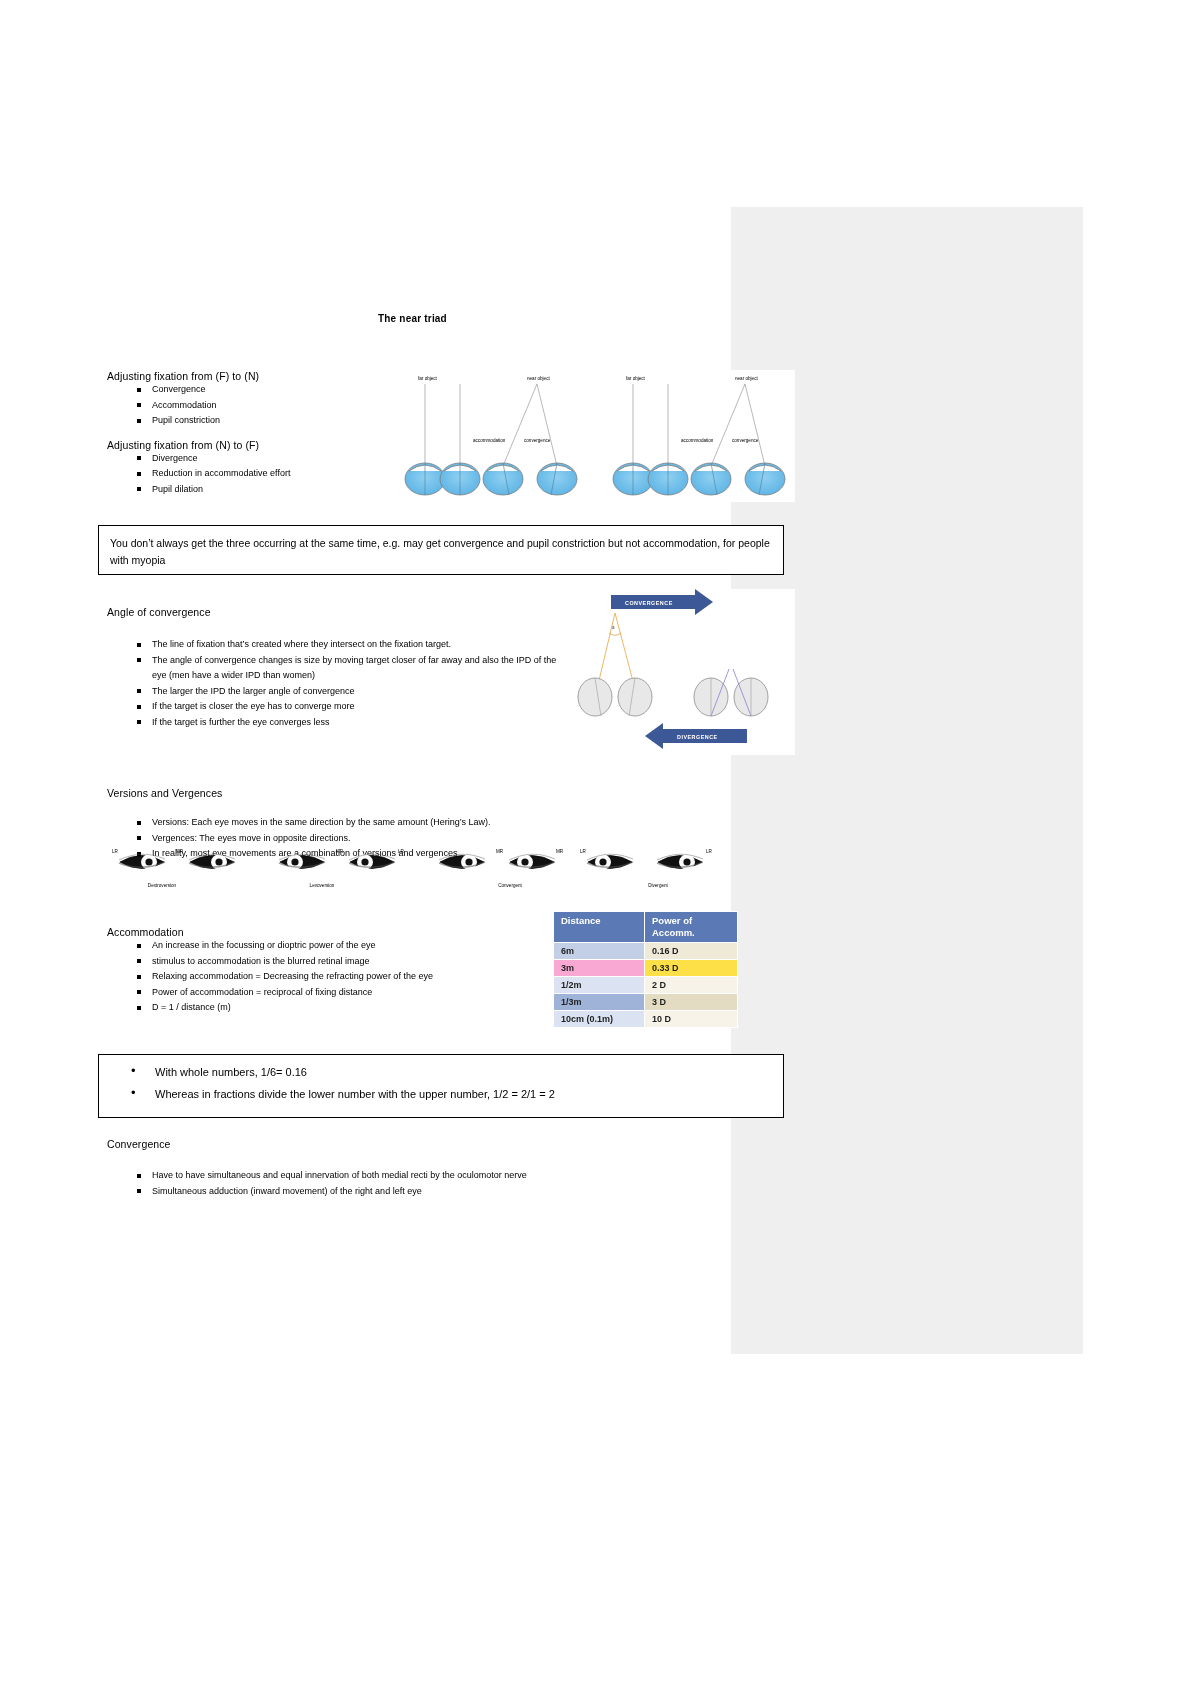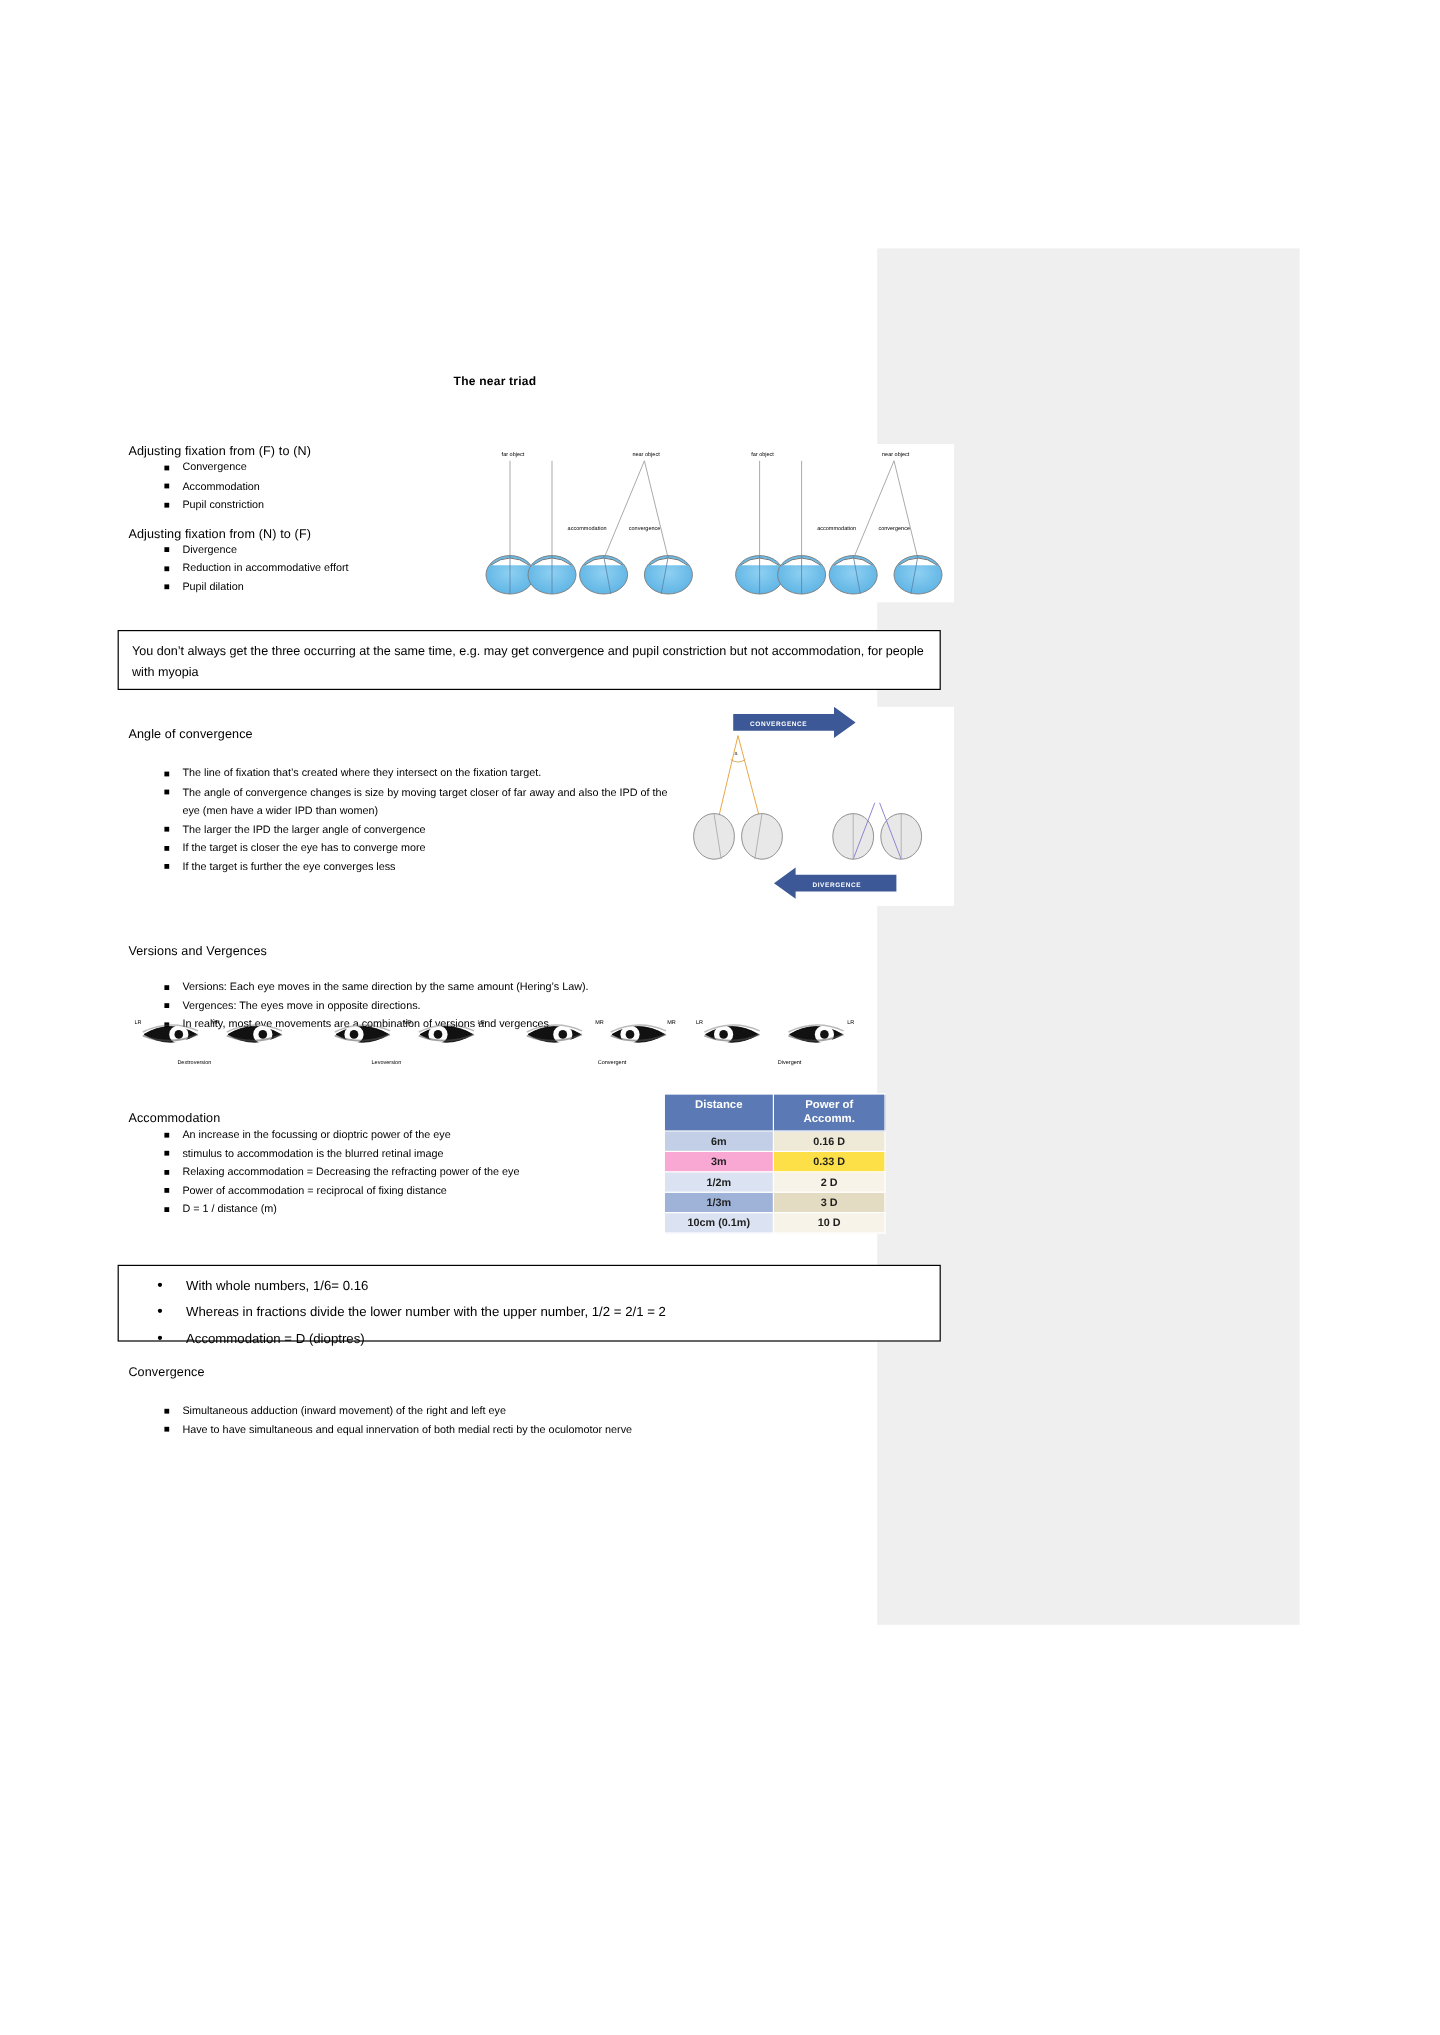--- a/index.html
+++ b/index.html
@@ -38,21 +38,21 @@
 
   
   .fig-triad{position:absolute;left:385px;top:370px;width:410px;height:132px;background:#fff;}
   .fig-conv{position:absolute;left:563px;top:589px;width:232px;height:166px;background:#fff;}
   .fig-eyes{position:absolute;left:110px;top:843px;width:610px;height:52px;}
 
   .tiny{font-size:4.6px;color:#3a3a3a;font-family:"Liberation Sans",sans-serif;}
 
   
   .tbl{position:absolute;left:553px;top:911px;border-collapse:collapse;}
-  .tbl td,.tbl th{border:1px solid #ffffff;padding:3px 7px;font-size:9px;font-weight:bold;text-align:center;}
+  .tbl td,.tbl th{border:1px solid #ffffff;padding:3px 7px;font-size:9px;font-weight:bold;text-align:left;}
   .tbl thead th{background:#5b7ab5;color:#ffffff;font-size:9.5px;line-height:12px;vertical-align:top;}
   .tbl td.d{color:#1f1f1f;}
   .tbl td.p{color:#1f1f1f;}
 </style>
 </head>
 <body>
 
 <div class="page">
 
   <div class="gutter"></div>
@@ -290,25 +290,24 @@
         <td class="d" style="background:#dbe3f2;">10cm (0.1m)</td>
         <td class="p" style="background:#f7f3e8;">10 D</td>
       </tr>
     </tbody>
   </table>
 
   <div class="callout box2">
     <ul class="dot" style="padding-top:6px;">
       <li>With whole numbers, 1/6= 0.16</li>
       <li>Whereas in fractions divide the lower number with the upper number, 1/2 = 2/1 = 2</li>
-      <li>Accommodation = D (dioptres)</li>
     </ul>
   </div>
 
   <div class="sec5">
     <div class="h">Convergence</div>
     <ul class="sq" style="margin-top:18px;">
+      <li>Have to have simultaneous and equal innervation of both medial recti by the oculomotor nerve</li>
       <li>Simultaneous adduction (inward movement) of the right and left eye</li>
-      <li>Have to have simultaneous and equal innervation of both medial recti by the oculomotor nerve</li>
     </ul>
   </div>
 
 </div>
 
 </body></html>

